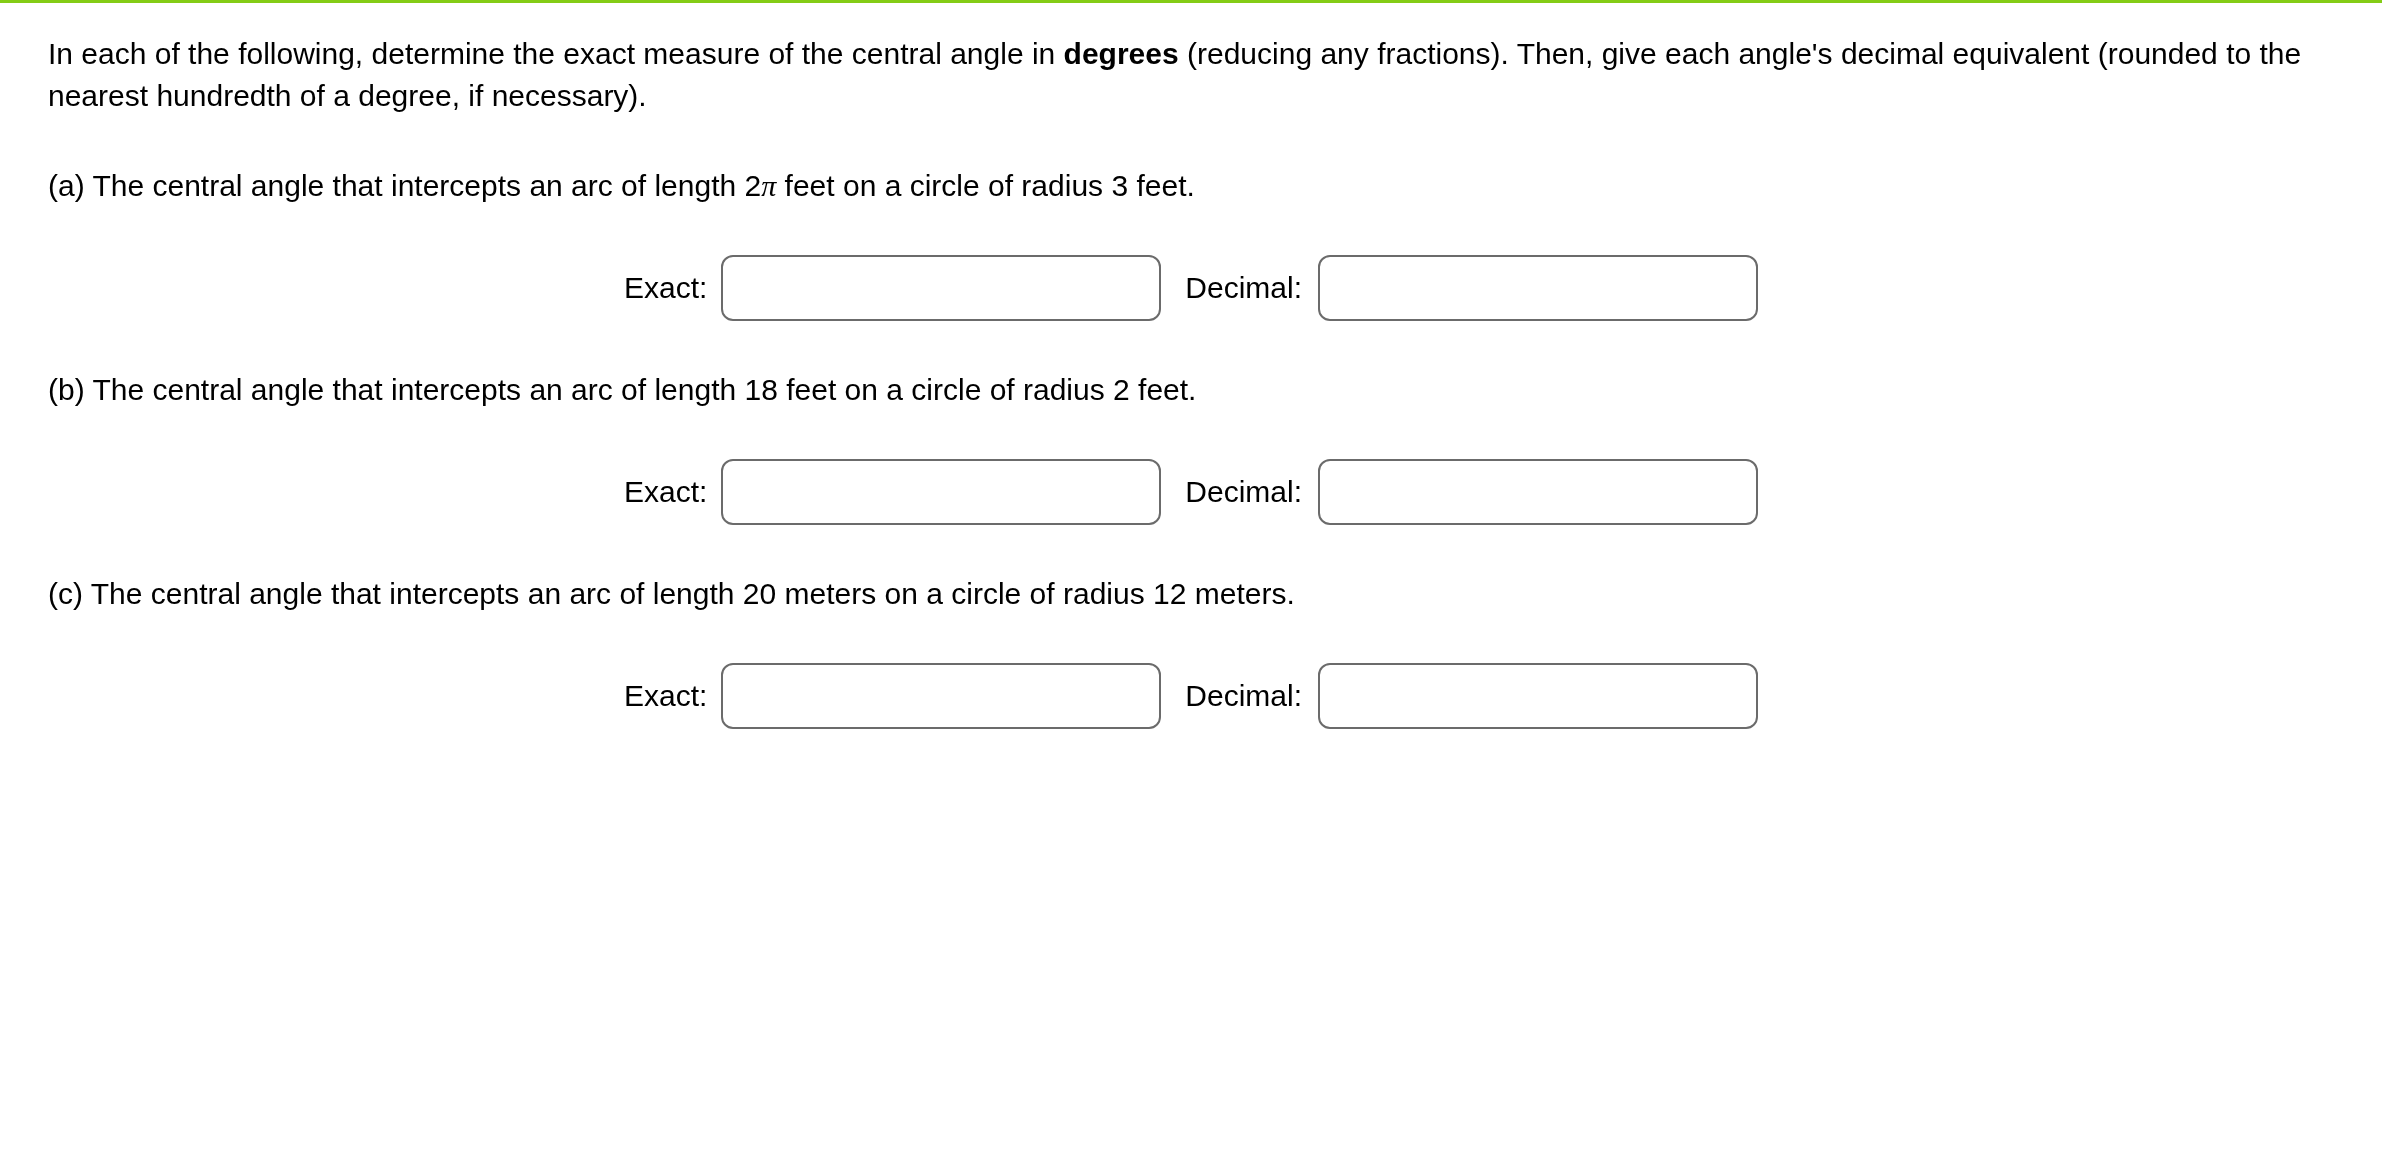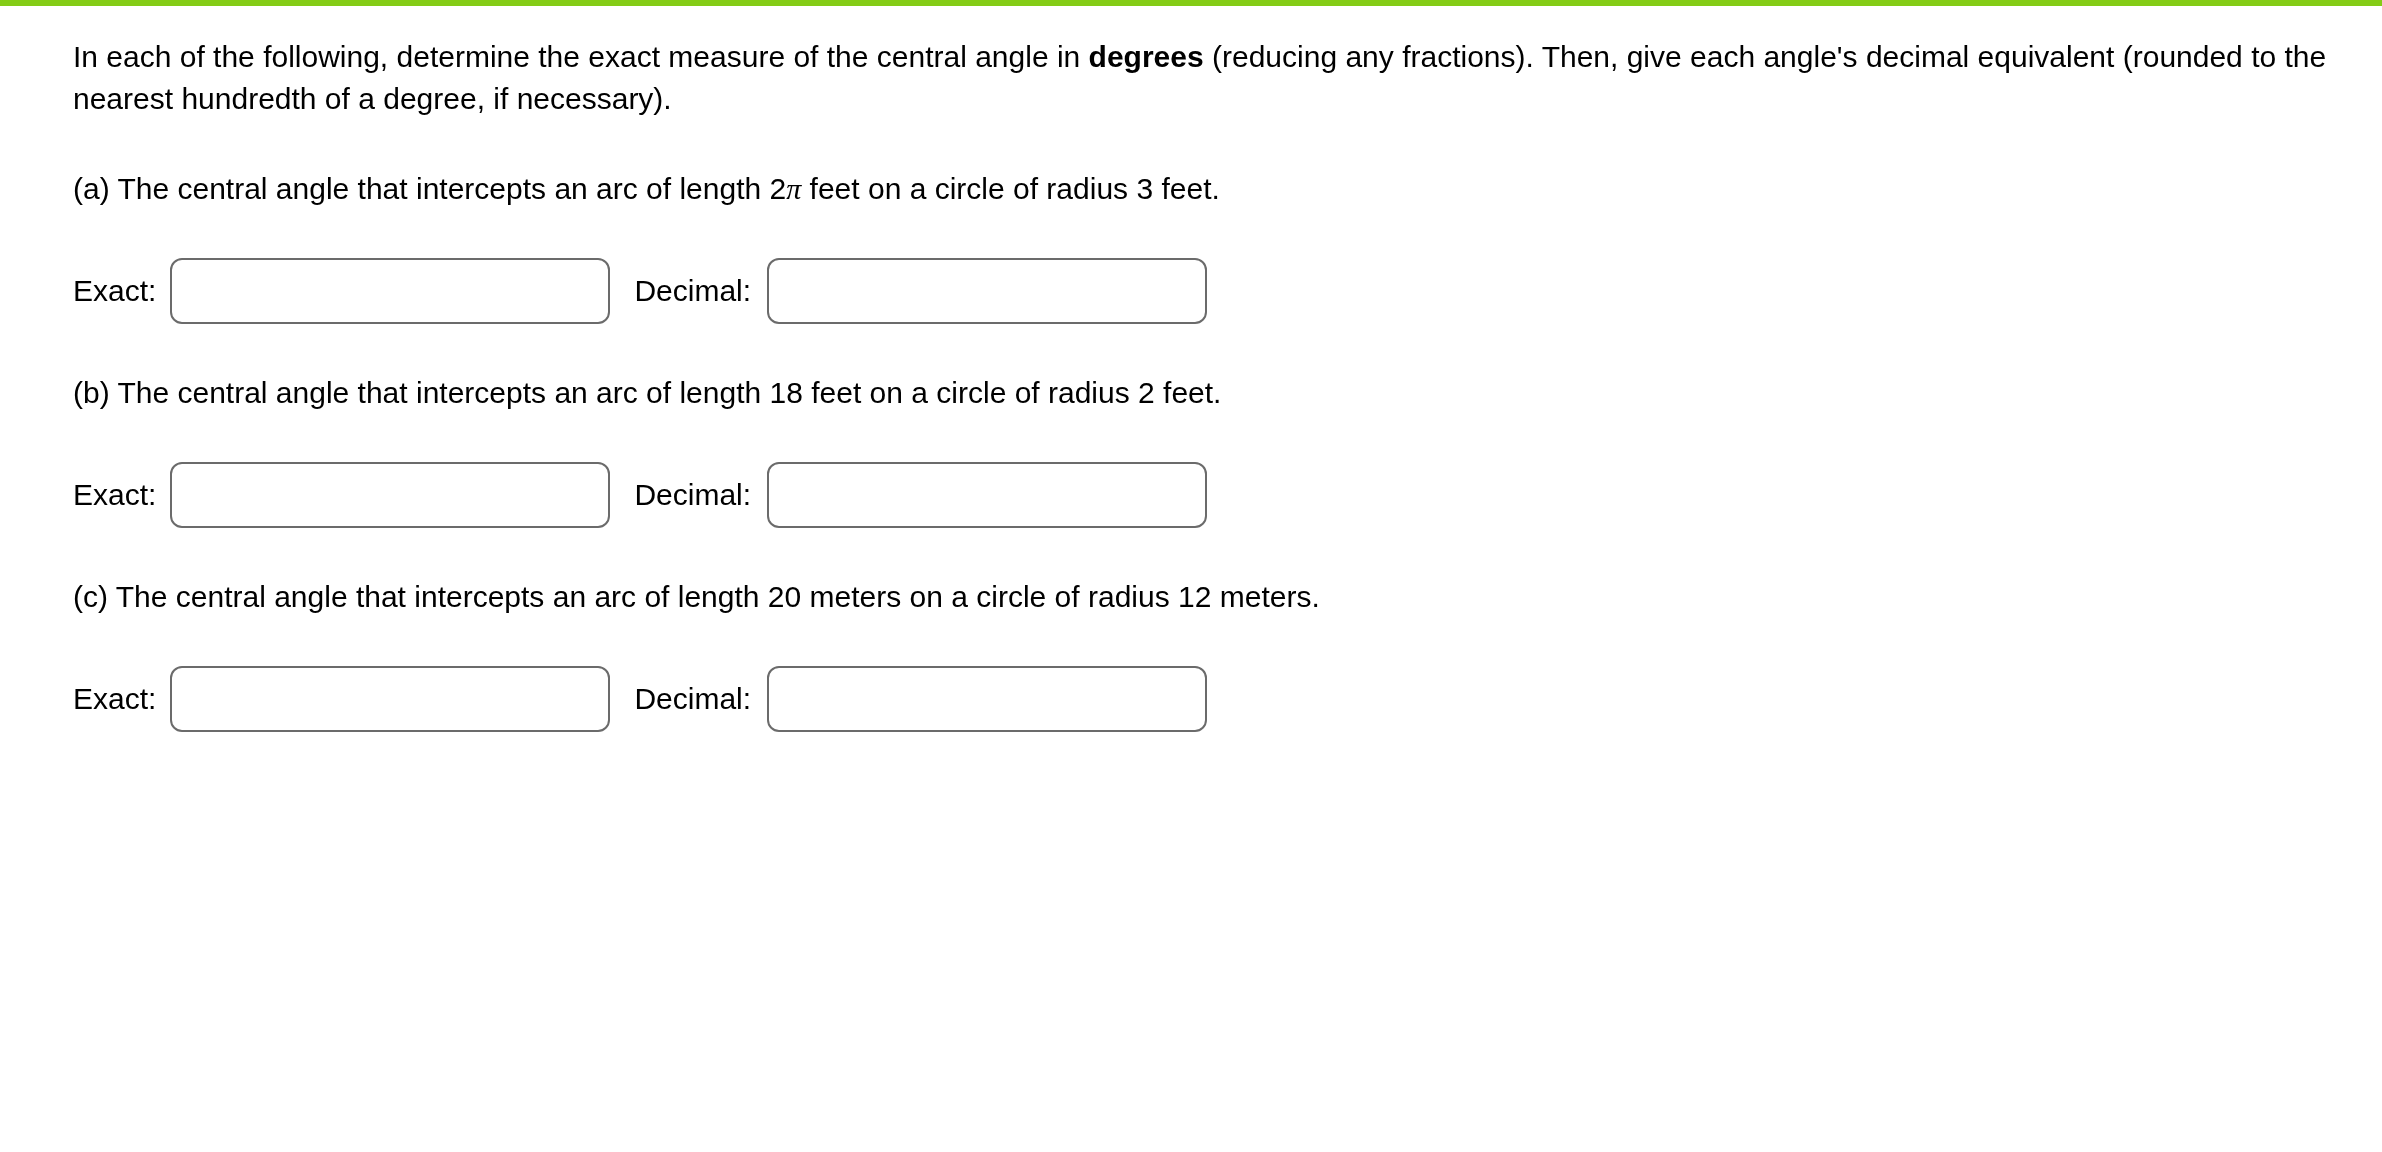--- a/index.html
+++ b/index.html
@@ -6,22 +6,22 @@
       box-sizing: border-box;
     }
     body {
       margin: 0;
       padding: 0;
       font-family: 'Trebuchet MS', 'Lucida Sans Unicode', 'Lucida Grande', sans-serif;
       background: #ffffff;
       color: #000000;
     }
     .container {
-      padding: 30px 48px 60px 73px;
-      border-top: 6px solid #84cc16;
+      padding: 30px 48px 60px 48px;
+      border-top: 3px solid #84cc16;
     }
     .intro {
       font-size: 30px;
       line-height: 1.4;
       margin-bottom: 48px;
     }
     .intro strong {
       font-weight: bold;
     }
     .question {
@@ -35,20 +35,21 @@
     .pi-symbol {
       font-family: 'Times New Roman', serif;
       font-style: italic;
     }
     .answer-row {
       font-size: 30px;
       display: flex;
       align-items: center;
       gap: 0;
       margin-bottom: 48px;
+      justify-content: center;
     }
     .label-text {
       display: inline-block;
     }
     .answer-input {
       display: inline-block;
       width: 440px;
       height: 66px;
       border: 2px solid #6b6b6b;
       border-radius: 12px;

